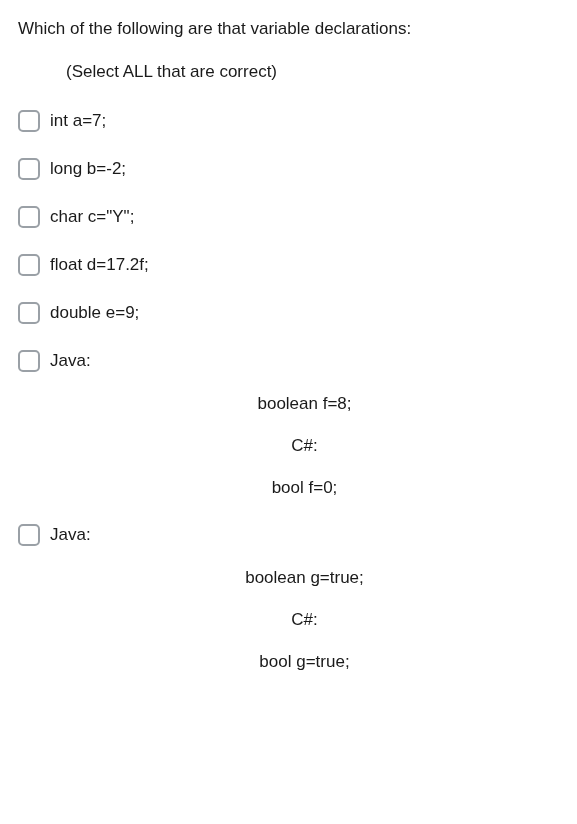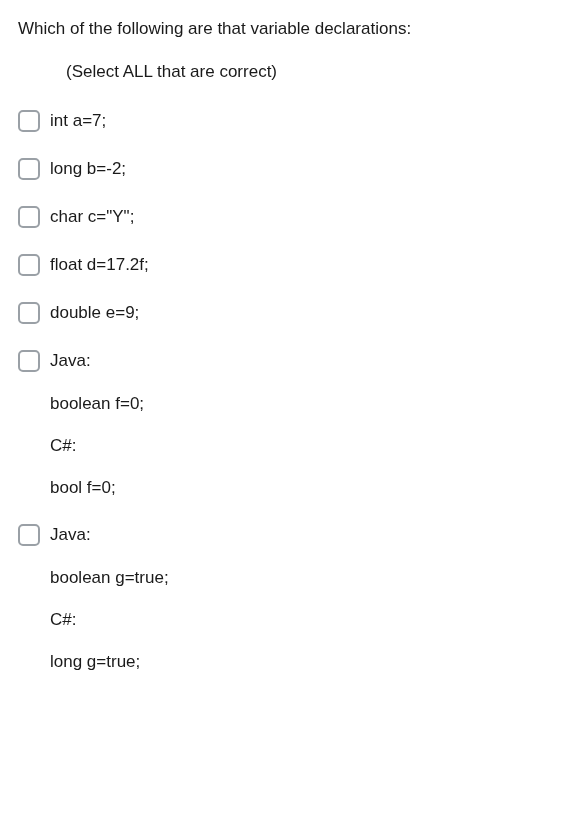--- a/index.html
+++ b/index.html
@@ -7,21 +7,21 @@
     margin: 0;
     padding: 16px 18px;
     font-family: -apple-system, BlinkMacSystemFont, "Segoe UI", Arial, sans-serif;
     font-size: 17px;
     color: #1a1a1a;
     background: #fff;
     width: 577px;
   }
   .question-text { margin-bottom: 20px; line-height: 1.5; }
   .instruction { margin-bottom: 28px; margin-left: 48px; }
-  .option-block { margin-bottom: 26px; }
+  .option-block { margin-bottom: 26px; text-align: center; }
   .option-row { display: flex; align-items: center; gap: 10px; }
   .checkbox {
     width: 22px; height: 22px;
     border: 2px solid #9aa0a6;
     border-radius: 5px;
     background: #fff;
     flex: 0 0 auto;
     cursor: pointer;
   }
   .option-label { line-height: 1.3; }
@@ -64,29 +64,29 @@
         <div class="checkbox"></div>
         <span class="option-label">double e=9;</span>
       </div>
     </div>
     <div class="option-block">
       <div class="option-row">
         <div class="checkbox"></div>
         <span class="option-label">Java:</span>
       </div>
       <div class="sub-lines">
-        <div class="sub-line">boolean f=0;</div>
+        <div class="sub-line">boolean f=8;</div>
         <div class="sub-line">C#:</div>
         <div class="sub-line">bool f=0;</div>
       </div>
     </div>
     <div class="option-block">
       <div class="option-row">
         <div class="checkbox"></div>
         <span class="option-label">Java:</span>
       </div>
       <div class="sub-lines">
         <div class="sub-line">boolean g=true;</div>
         <div class="sub-line">C#:</div>
-        <div class="sub-line">long g=true;</div>
+        <div class="sub-line">bool g=true;</div>
       </div>
     </div>
   </div>
 
 </body></html>

